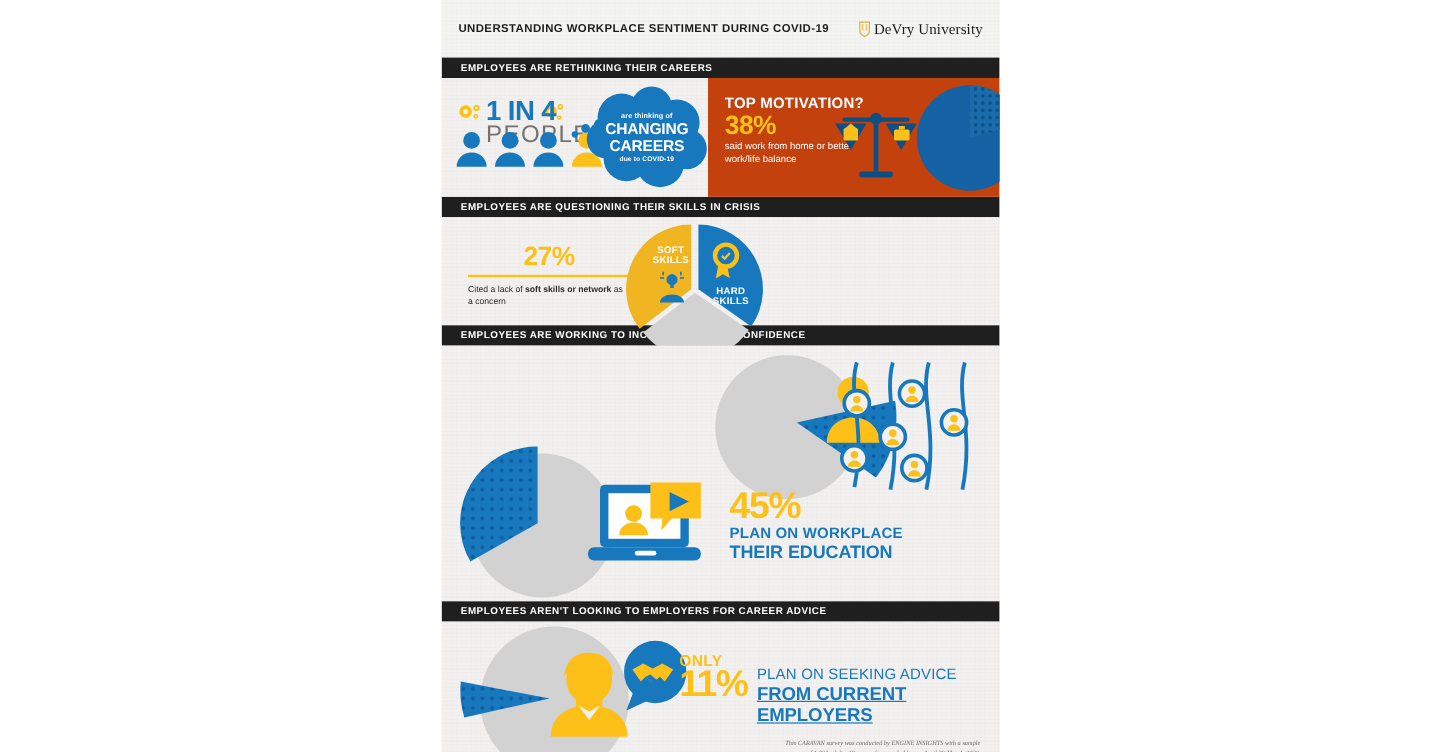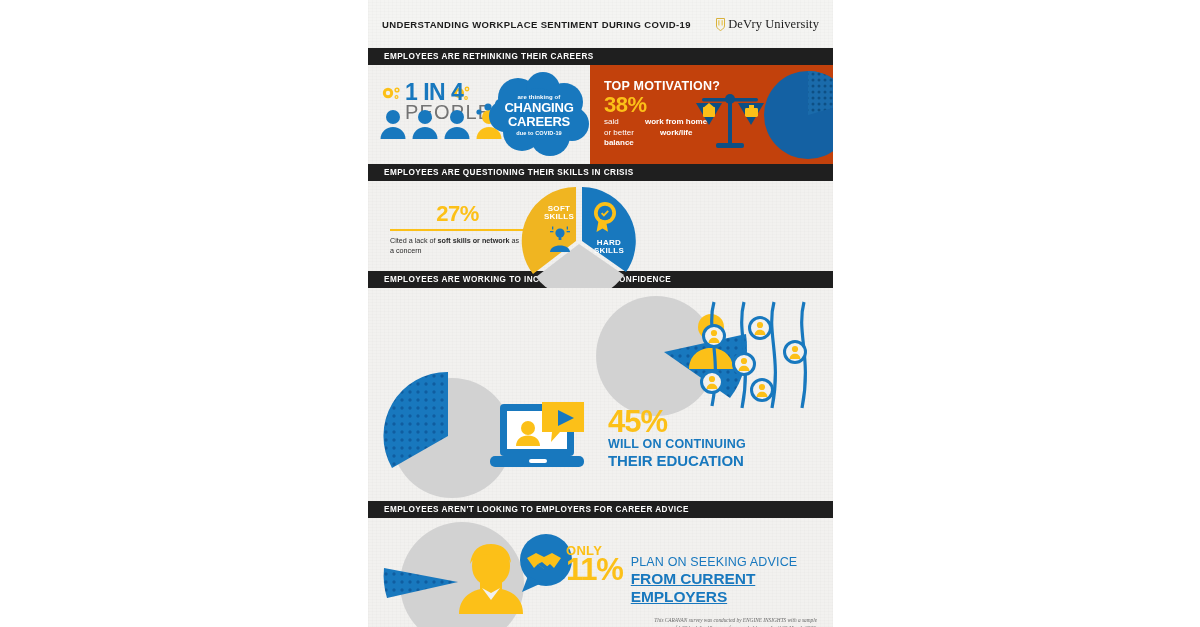--- a/index.html
+++ b/index.html
@@ -67,21 +67,21 @@
     color:#fff;text-align:center;pointer-events:none;
   }
   .cloud-txt .c1{font-size:6px;font-weight:bold;letter-spacing:.1px;margin-bottom:1px;}
   .cloud-txt .c2{font-size:13px;font-weight:bold;line-height:1.02;letter-spacing:-.2px;}
   .cloud-txt .c3{font-size:5.6px;font-weight:bold;margin-top:2px;letter-spacing:.1px;}
 
   .tm{position:absolute;left:14px;top:14px;color:#fff;}
   .tm .h{font-size:12.5px;font-weight:bold;letter-spacing:.2px;}
   .tm .big{font-size:22px;font-weight:bold;color:#fcc018;line-height:1.05;letter-spacing:-.5px;}
   .tm .sub{font-size:8px;line-height:1.32;margin-top:1px;max-width:108px;}
-  .tm .sub b{font-weight:bold;margin-left:24px;}
+  .tm .sub b{font-weight:normal;}
 
   
   .s2{height:90px;position:relative;background:#f2f1ef;}
   .s2 .left{position:absolute;left:22px;top:22px;width:135px;text-align:center;}
   .s2 .left .num{font-size:22px;font-weight:bold;color:#fcc018;letter-spacing:-.5px;line-height:1;}
   .s2 .left .rule{height:2px;background:#fcc018;margin:4px 0 5px;}
   .s2 .left .txt{font-size:7.2px;color:#2b2b2b;line-height:1.42;text-align:left;}
   .s2 .left .txt b{font-weight:bold;}
   .s2 .right{position:absolute;left:288px;top:20px;width:160px;}
   .s2 .right .num{font-size:22px;font-weight:bold;color:#1878be;letter-spacing:-.5px;line-height:1;}
@@ -376,21 +376,21 @@
       <rect x="2" y="58" width="94" height="11" rx="5" fill="#1878be"></rect>
       <rect x="41" y="61" width="18" height="4" rx="2" fill="#ffffff"></rect>
       <circle cx="40" cy="30" r="7" fill="#fcc018"></circle>
       <path d="M28 48c0-6.6 5.3-10.6 12-10.6S52 41.4 52 48z" fill="#fcc018"></path>
       <path d="M54 4h42v30H72l-9 10 1-10h-10z" fill="#fcc018"></path>
       <path d="M70 12l16 8-16 8z" fill="#1878be"></path>
     </svg>
 
     <div class="t45">
       <div class="num">45%</div>
-      <div class="l1">WILL ON CONTINUING</div>
+      <div class="l1">PLAN ON WORKPLACE</div>
       <div class="l2">THEIR EDUCATION</div>
     </div>
   </div>
 
   <div class="bar">
     <span>EMPLOYEES AREN'T LOOKING TO EMPLOYERS FOR CAREER ADVICE</span>
   </div>
 
   <div class="s4 paper">
 

